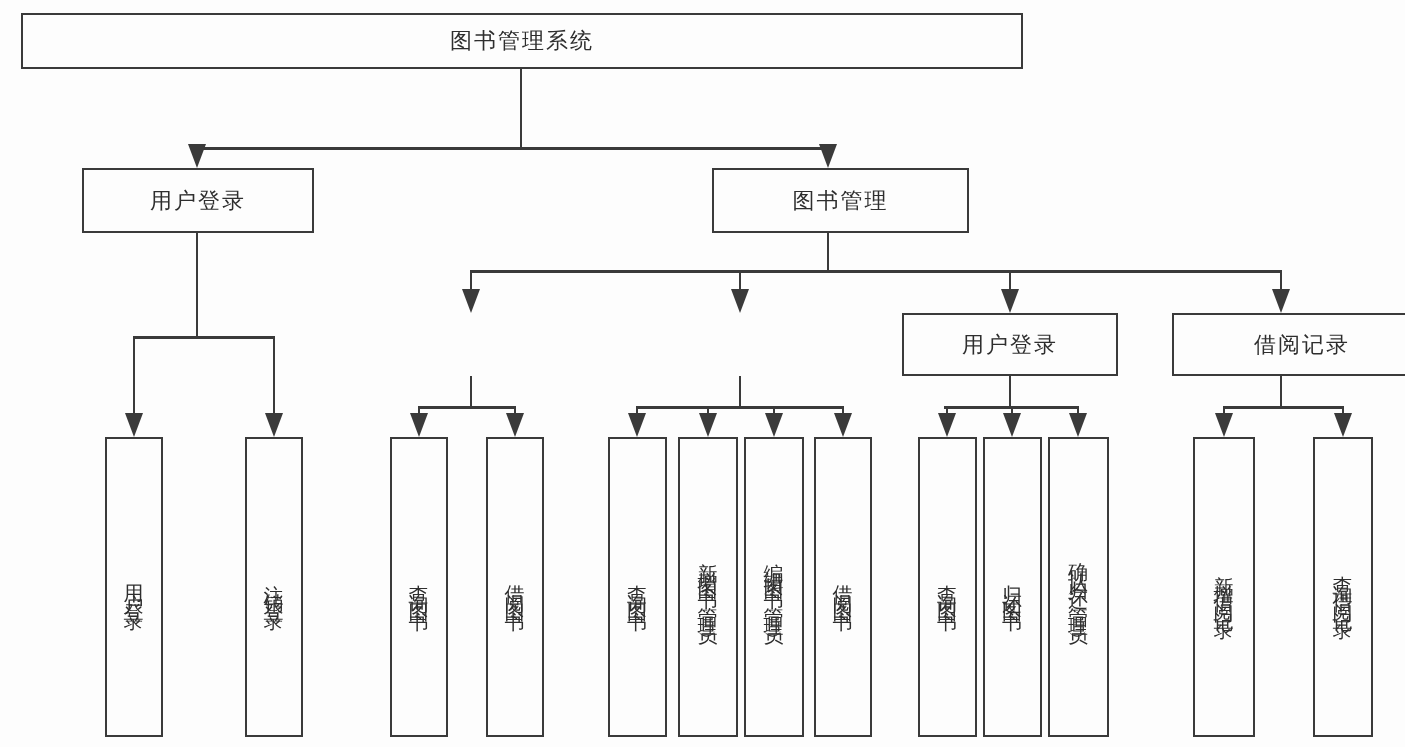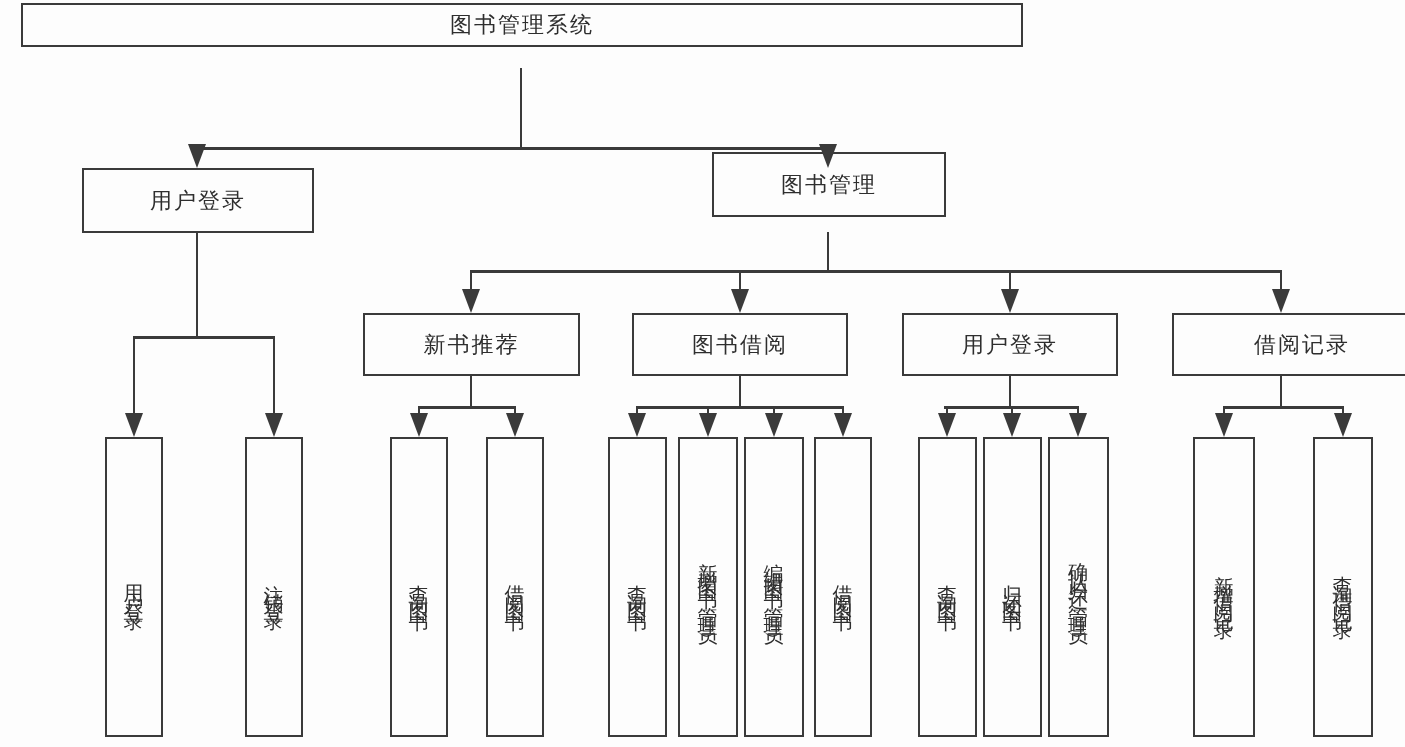--- a/index.html
+++ b/index.html
@@ -115,37 +115,31 @@
       <div class="line" style="left: 1010.75px; top: 406px; width: 2.5px; height: 9px;"></div>
       <div class="arrowhead" style="left: 1003px; top: 413px;"></div>
       <div class="line" style="left: 1076.75px; top: 406px; width: 2.5px; height: 9px;"></div>
       <div class="arrowhead" style="left: 1069px; top: 413px;"></div>
       <div class="line" style="left: 1222.75px; top: 406px; width: 2.5px; height: 9px;"></div>
       <div class="arrowhead" style="left: 1215px; top: 413px;"></div>
       <div class="line" style="left: 1341.75px; top: 406px; width: 2.5px; height: 9px;"></div>
       <div class="arrowhead" style="left: 1334px; top: 413px;"></div>
     </div>
 
-  <div class="box hbox" style="left:21px; top:3px; width:1002px; height:44px;">
+  <div class="box hbox" style="left:21px; top:13px; width:1002px; height:56px;">
     <span>图书管理系统</span>
   </div>
 
   <div class="box hbox" style="left:82px; top:168px; width:232px; height:65px;">
     <span>用户登录</span>
   </div>
-  <div class="box hbox" style="left:712px; top:152px; width:234px; height:65px;">
+  <div class="box hbox" style="left:712px; top:168px; width:257px; height:65px;">
     <span>图书管理</span>
   </div>
 
-  <div class="box hbox" style="left:363px; top:313px; width:217px; height:63px;">
-    <span>新书推荐</span>
-  </div>
-  <div class="box hbox" style="left:632px; top:313px; width:216px; height:63px;">
-    <span>图书借阅</span>
-  </div>
   <div class="box hbox" style="left:902px; top:313px; width:216px; height:63px;">
     <span>用户登录</span>
   </div>
   <div class="box hbox" style="left:1172px; top:313px; width:260px; height:63px;">
     <span>借阅记录</span>
   </div>
 
   <div class="box vbox" style="left:105px; top:437px; width:58px; height:300px;">
     <span>用户登录</span>
   </div>

